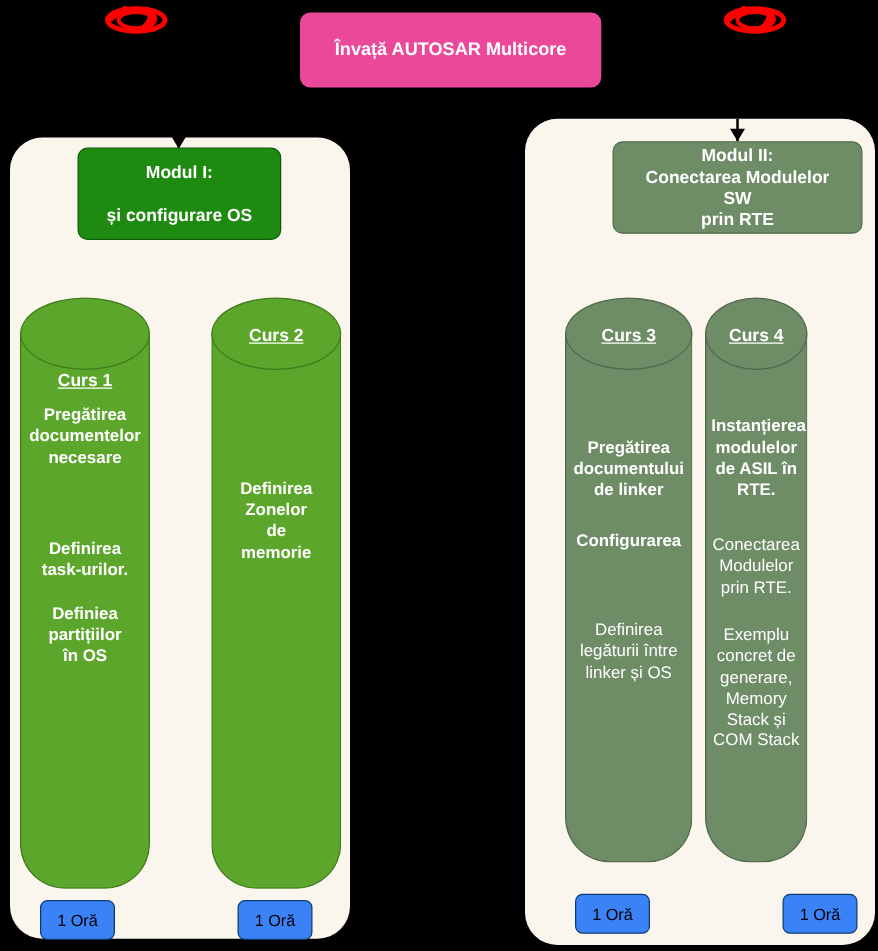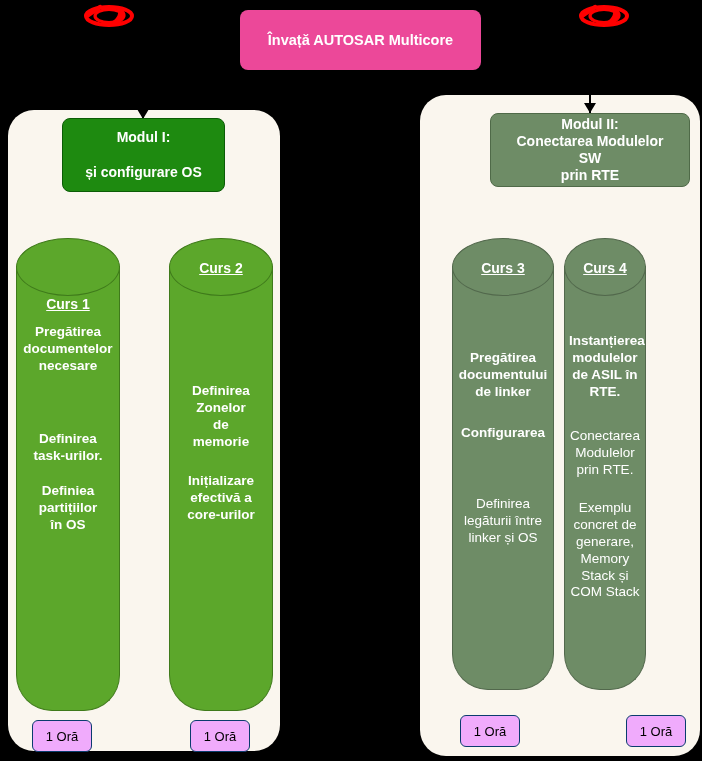--- a/index.html
+++ b/index.html
@@ -147,21 +147,21 @@
   .green .cyl-top  { background: #5CA72B; border: 1px solid #3f7a1b; }
   
   .sage .cyl-body  { background: #6E8C66; border: 1px solid #52684c; border-top: none; }
   .sage .cyl-top   { background: #6E8C66; border: 1px solid #52684c; }
 
   
   .hour-badge {
     position: absolute;
     width: 58px;
     height: 30px;
-    background: #f0abfc;
+    background: #3b82f6;
     border: 1px solid #0a3c6e;
     border-radius: 6px;
     display: flex;
     align-items: center;
     justify-content: center;
     color: #000000;
     font-size: 13px;
   }
 </style>
 </head>
@@ -229,23 +229,20 @@
   <div class="hour-badge" style="left:32px; top:720px;">1 Oră</div>
 
   <div class="cylinder green" id="cyl-curs-2" style="left:169px; top:238px; width:104px; height:473px;">
     <div class="cyl-body" style="top:28px; height:445px;"></div>
     <div class="cyl-top" style="height:58px;"></div>
     <div class="cyl-title" style="top:22px;">Curs 2</div>
     <div class="cyl-text bold" style="top:145px;">Definirea
 Zonelor
 de
 memorie</div>
-    <div class="cyl-text bold" style="top:235px;">Inițializare
-efectivă a
-core-urilor</div>
   </div>
   <div class="hour-badge" style="left:190px; top:720px;">1 Oră</div>
 
   <div class="module-panel" id="panel-right"></div>
 
   <div class="connector" style="left:589px; top:95px; height:18px;"></div>
   <div class="arrow-head" style="left:584px; top:103px;"></div>
 
   <div class="module-header" id="header-modul-2">
     <div>

